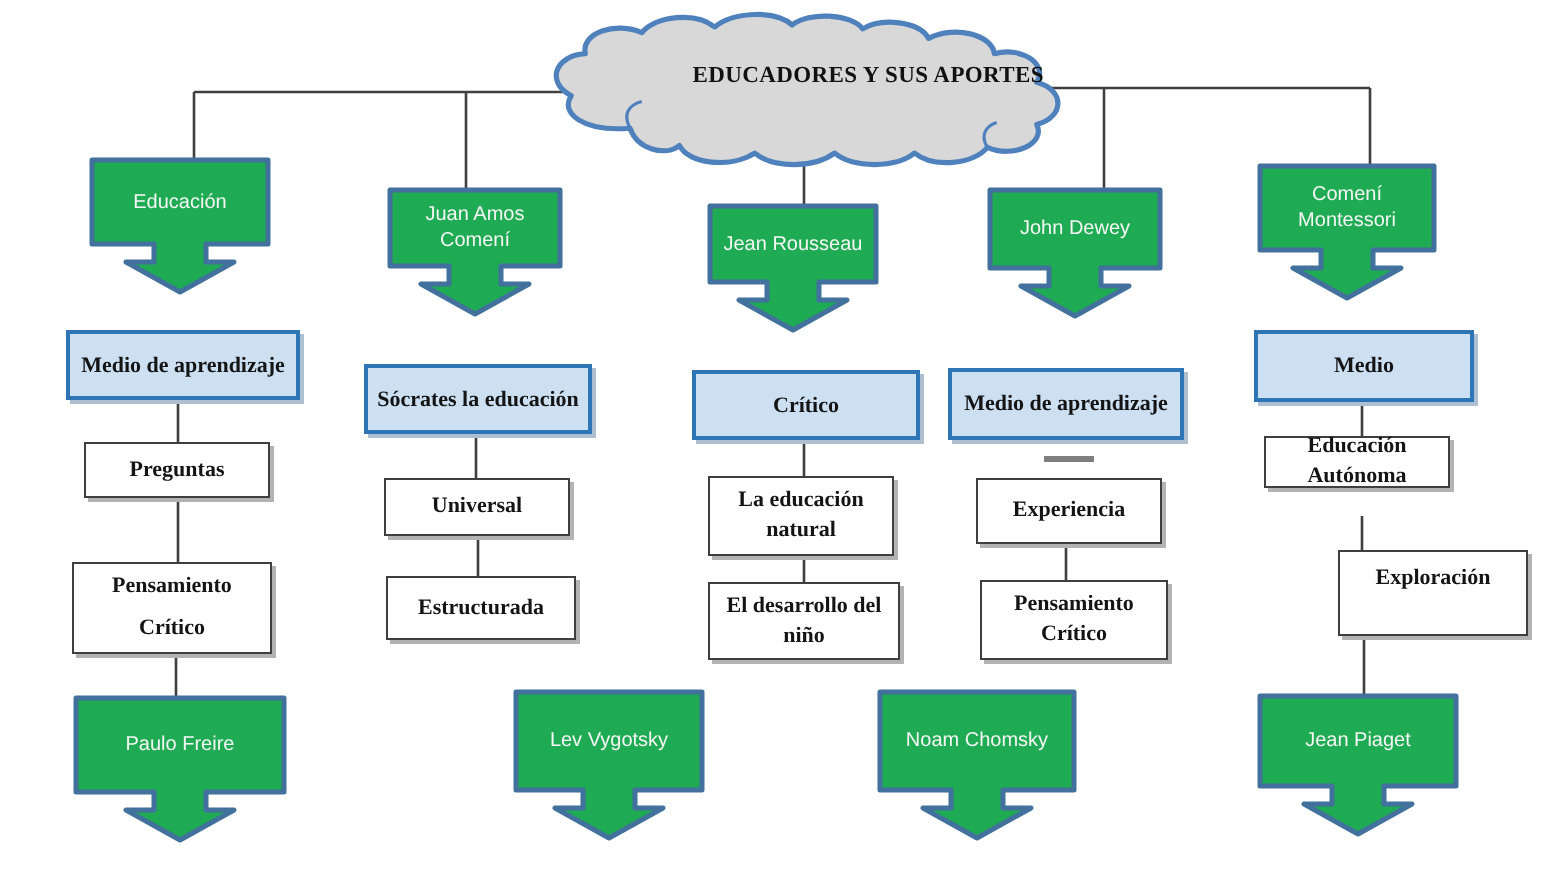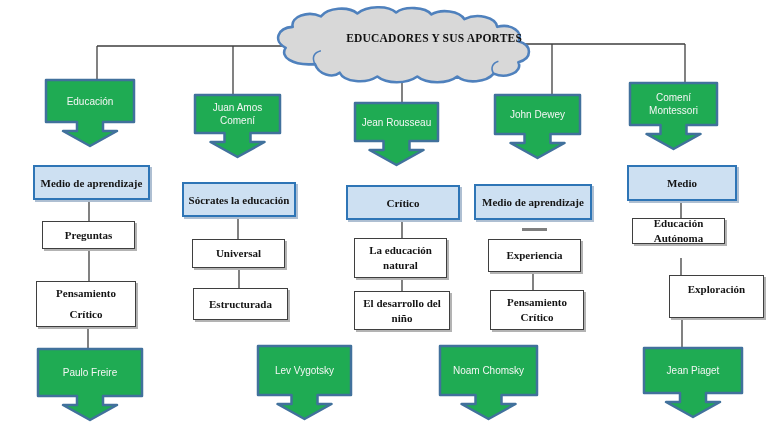--- a/index.html
+++ b/index.html
@@ -148,20 +148,20 @@
   <div class="node bluebox" style="left:627px;top:165px;width:110px;height:36px">
     <span>Medio</span>
   </div>
   <div class="node whitebox" style="left:632px;top:218px;width:93px;height:26px">
     <span>Educación
 Autónoma</span>
   </div>
   <div class="node whitebox topalign" style="left:632px;top:275px;width:95px;height:43px">
     <span>Exploración</span>
   </div>
-  <div class="node callout" style="left:644px;top:348px;width:98px;height:45px">
+  <div class="node callout" style="left:630px;top:348px;width:98px;height:45px">
       <svg width="102" height="73" viewBox="-2 -2 102 73">
         <path d="M0,0 H98 V45 H62 V54 H76 L49,69 L22,54 H36 V45 H0 Z" fill="#1fab53" stroke="#41719c" stroke-width="2.5" stroke-linejoin="round"></path>
       </svg>
     <div class="clabel">Jean Piaget</div>
   </div>
 
 </div>
 
 </body></html>

